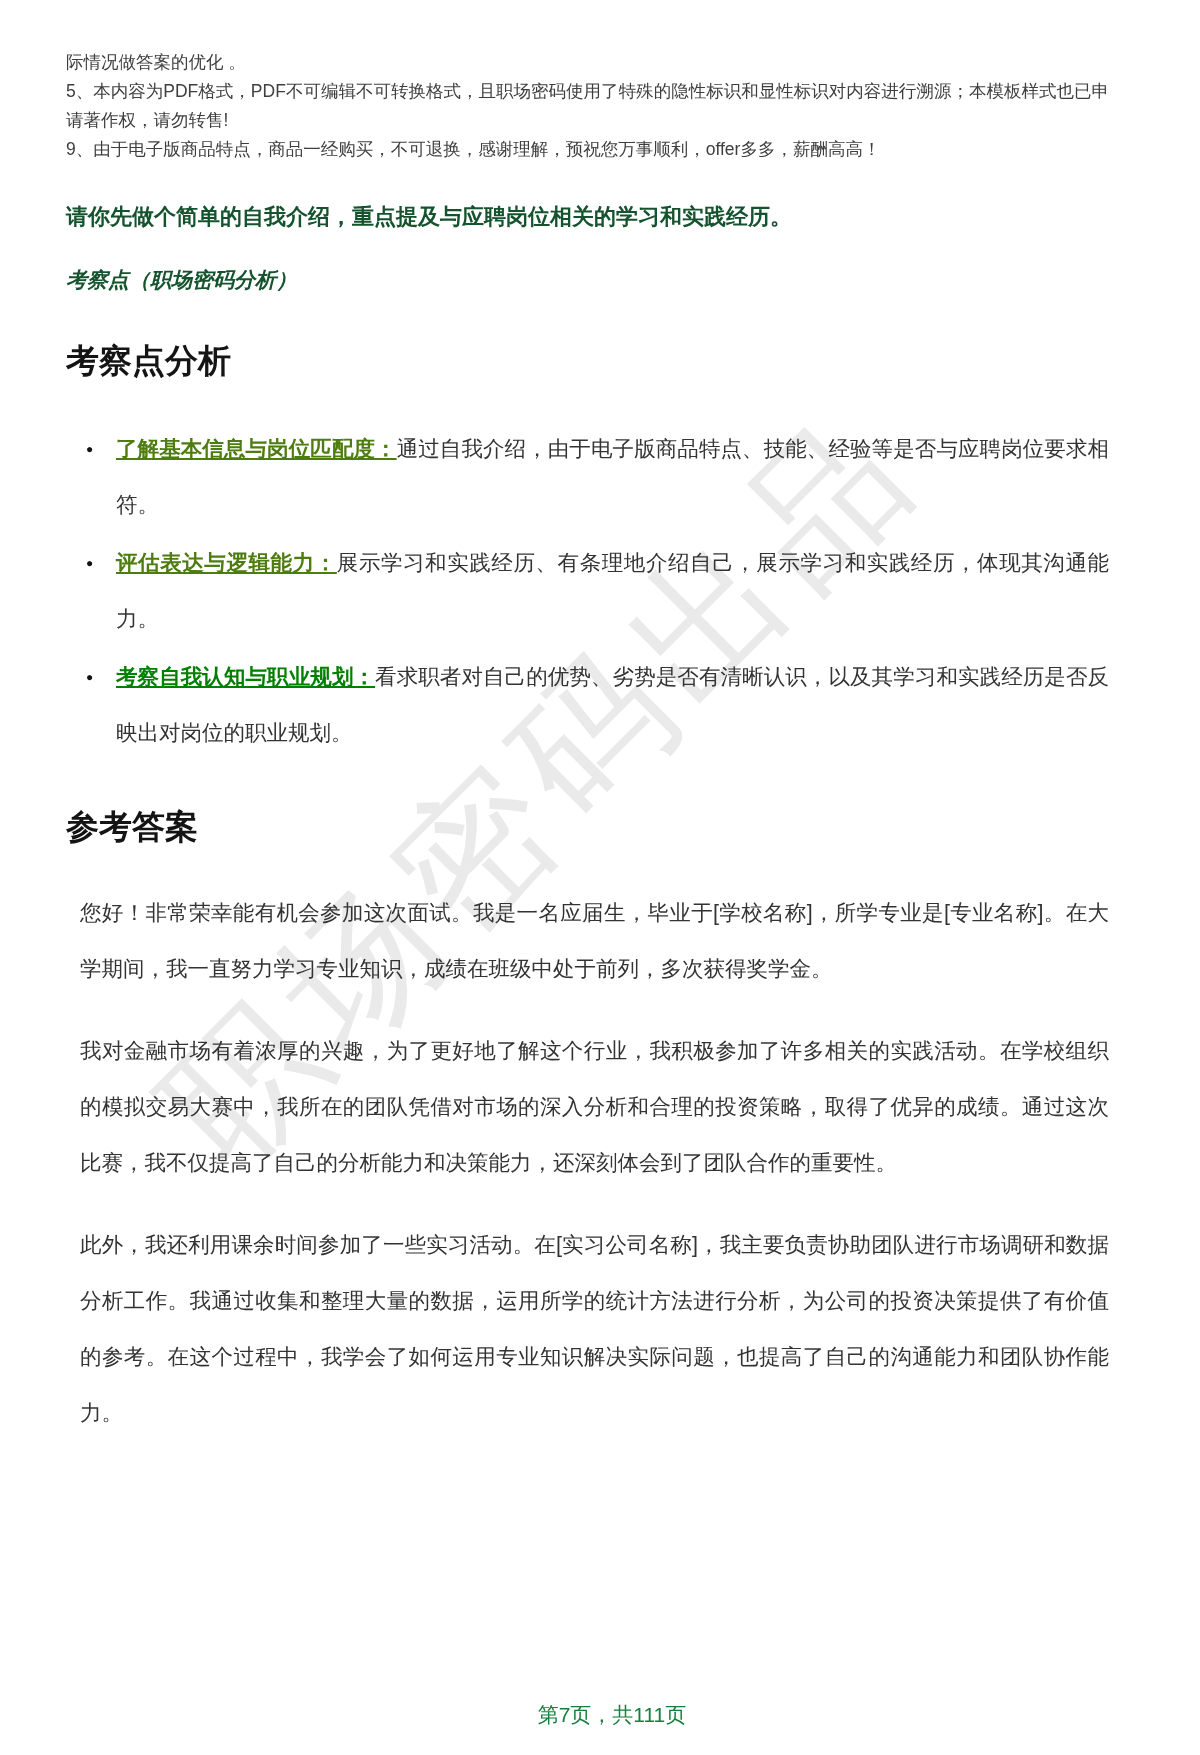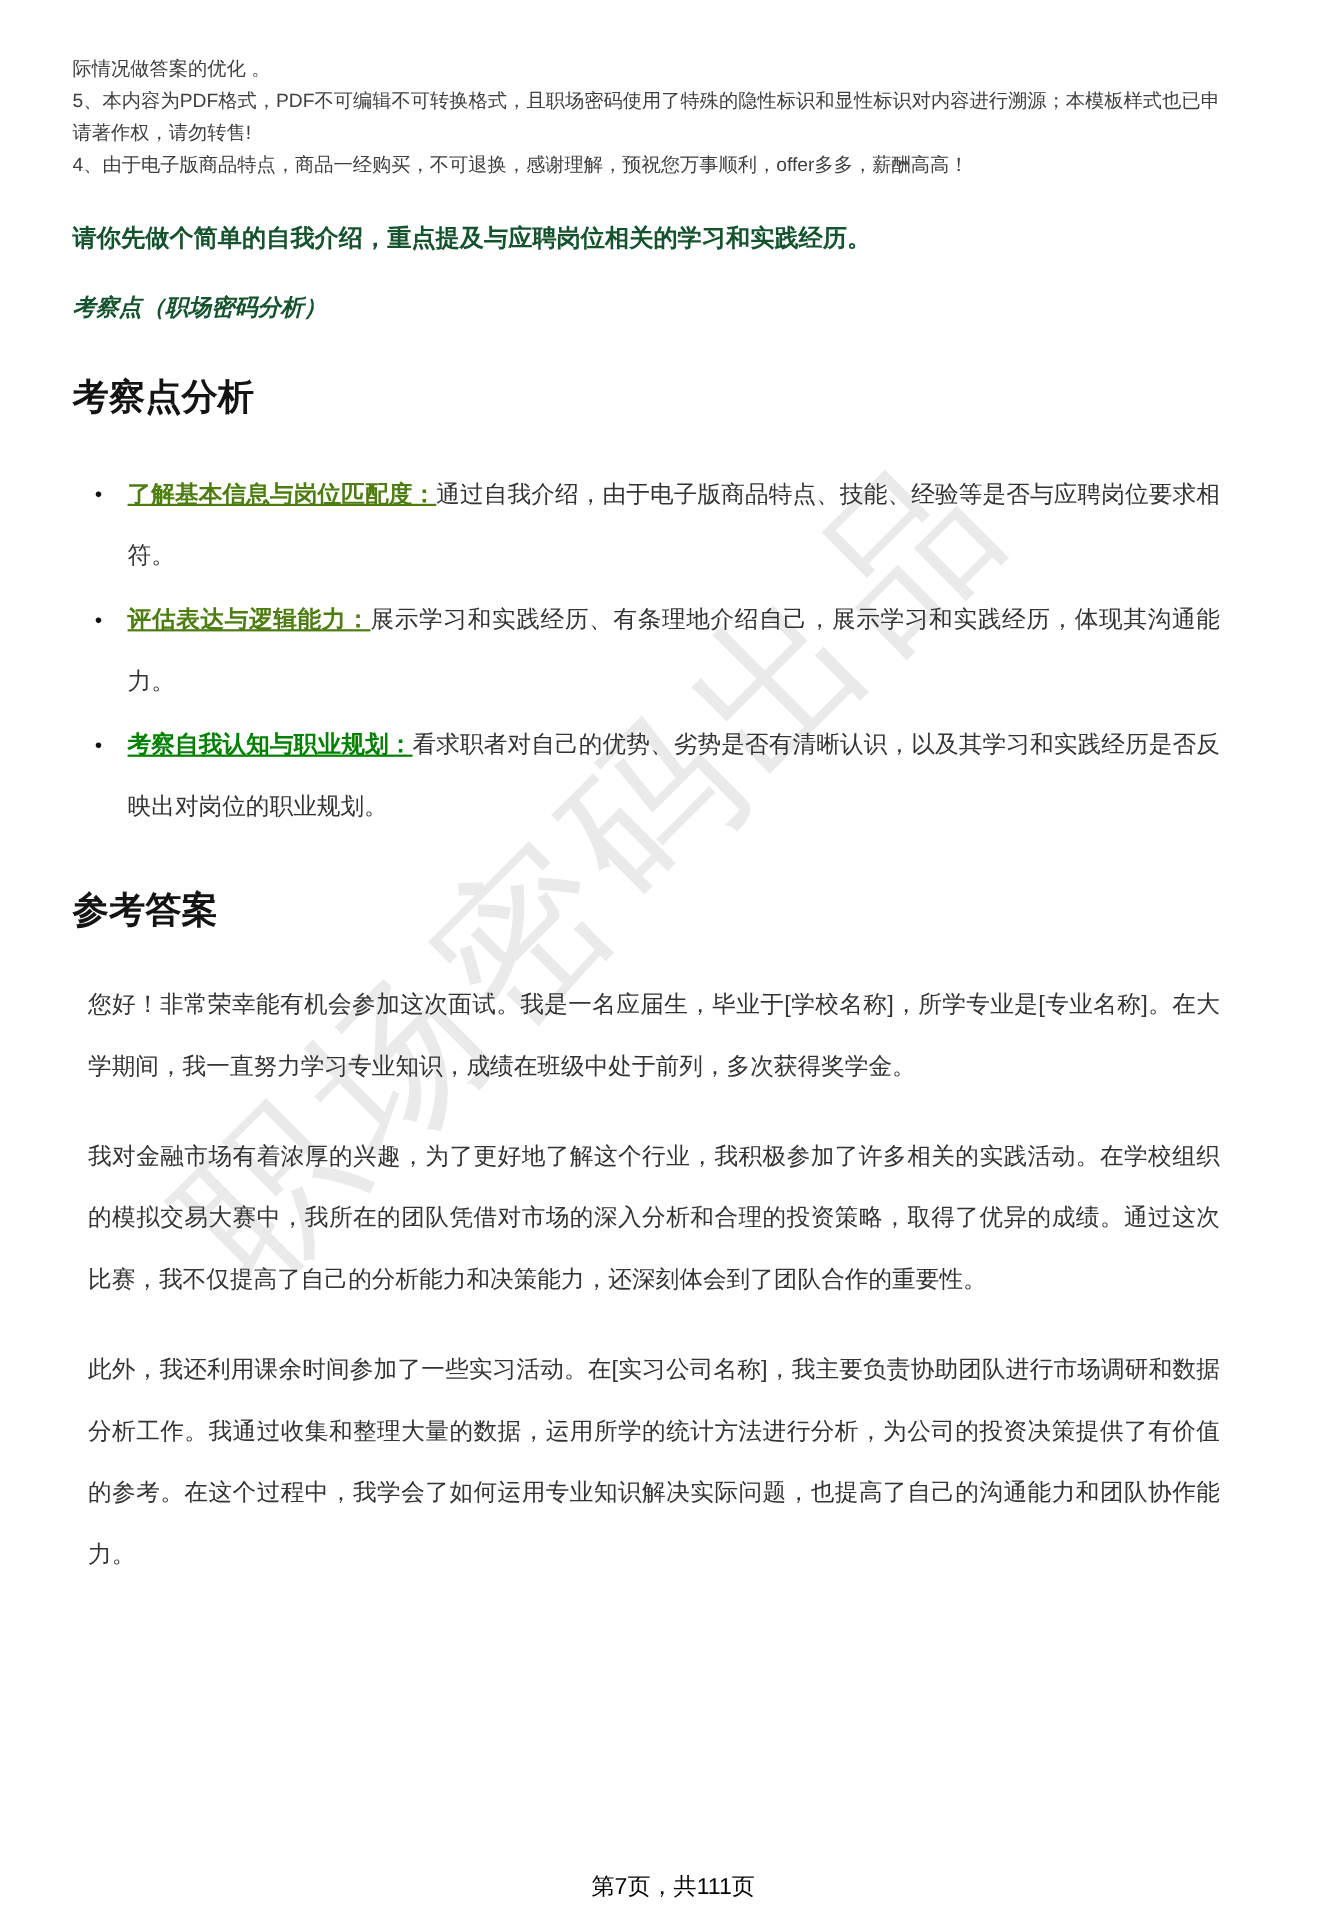--- a/index.html
+++ b/index.html
@@ -95,38 +95,38 @@
     margin: 26px 0 0 14px;
   }
   .answer p.first { margin-top: 40px; }
   .footer {
     position: absolute;
     left: 0;
     right: 0;
     bottom: 26px;
     text-align: center;
     font-size: 21px;
-    color: #000000;
+    color: #15803d;
     z-index: 1;
     margin-left: 24px;
   }
 </style>
 </head>
 <body>
 
 <div class="page">
 
   <div class="watermark">职场密码出品</div>
 
   <div class="content">
 
     <div class="notice">
       <p>际情况做答案的优化 。</p>
       <p>5、本内容为PDF格式，PDF不可编辑不可转换格式，且职场密码使用了特殊的隐性标识和显性标识对内容进行溯源；本模板样式也已申请著作权，请勿转售!</p>
-      <p>4、由于电子版商品特点，商品一经购买，不可退换，感谢理解，预祝您万事顺利，offer多多，薪酬高高！</p>
+      <p>9、由于电子版商品特点，商品一经购买，不可退换，感谢理解，预祝您万事顺利，offer多多，薪酬高高！</p>
     </div>
 
     <p class="red-line">请你先做个简单的自我介绍，重点提及与应聘岗位相关的学习和实践经历。</p>
 
     <p class="red-line second">考察点（职场密码分析）</p>
 
     <h2 class="section-heading">考察点分析</h2>
 
     <ul class="bullet-list">
       <li class="bullet">

